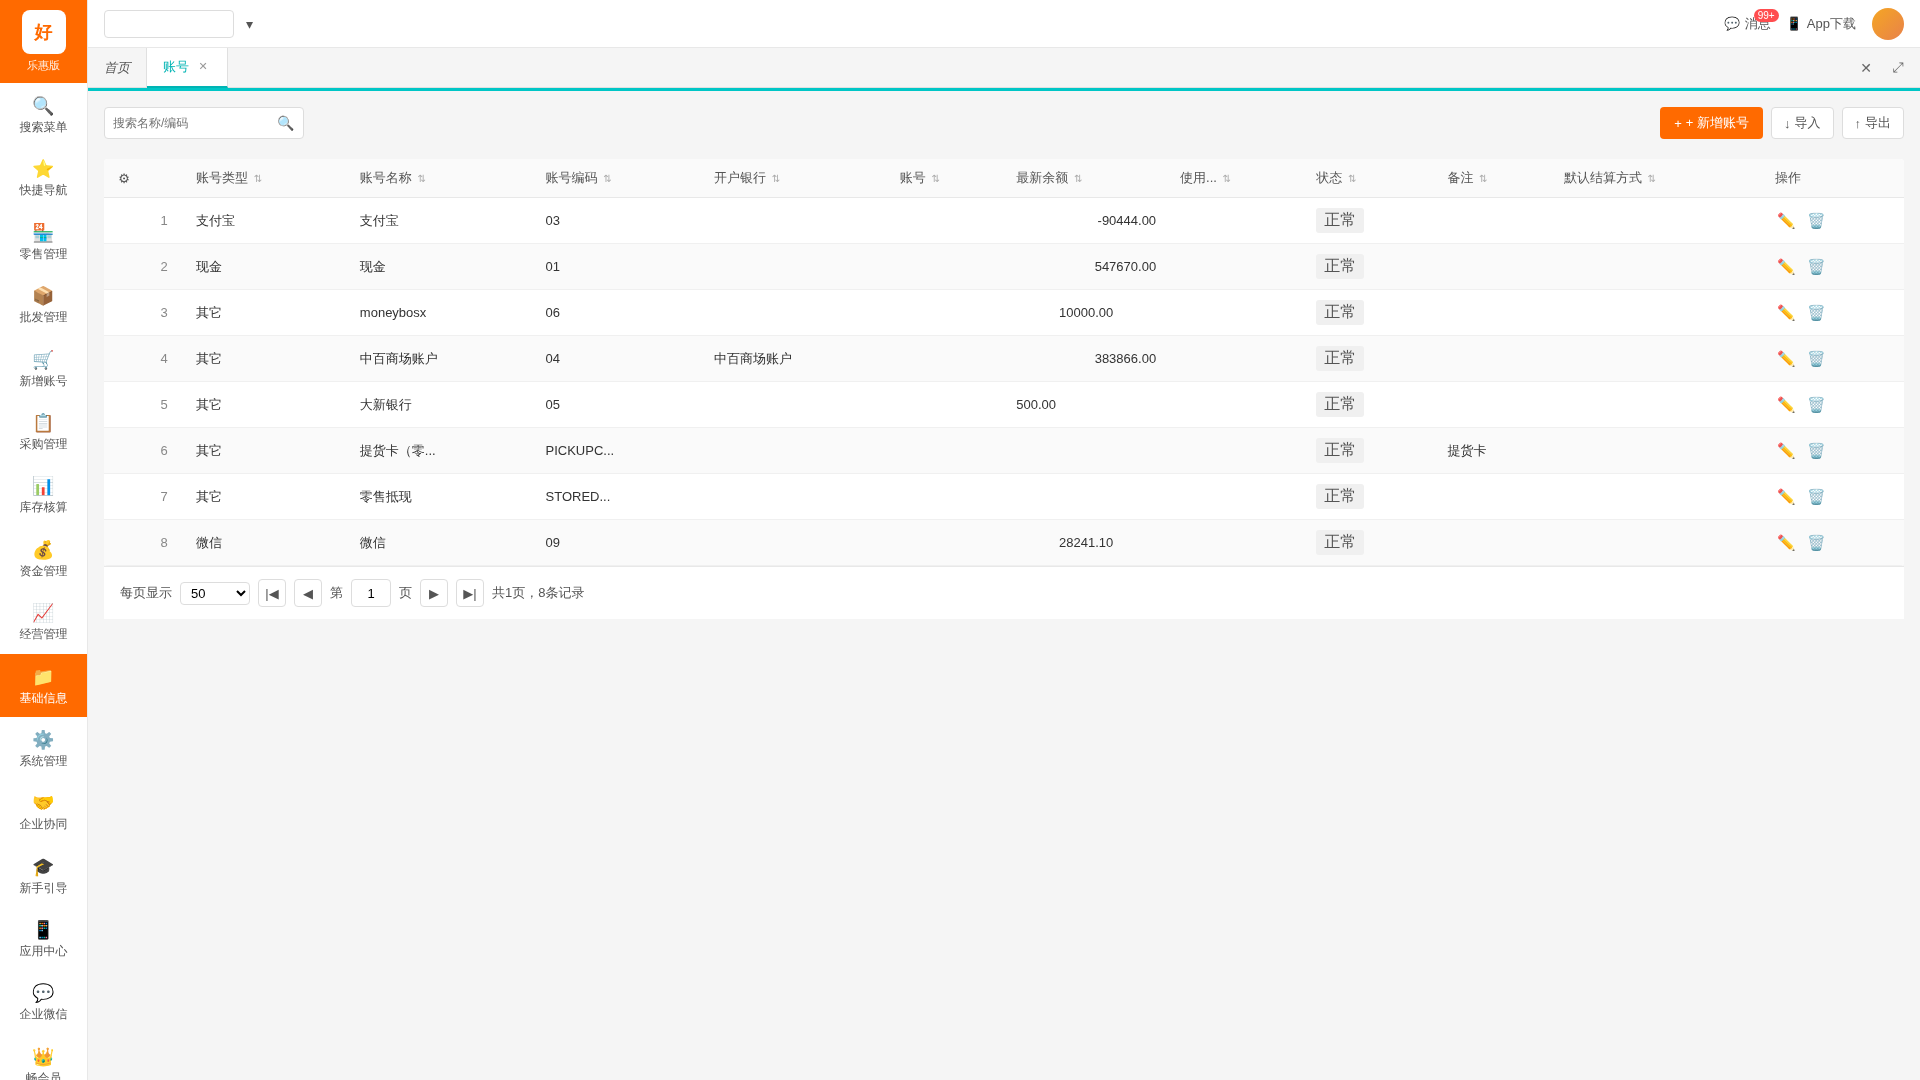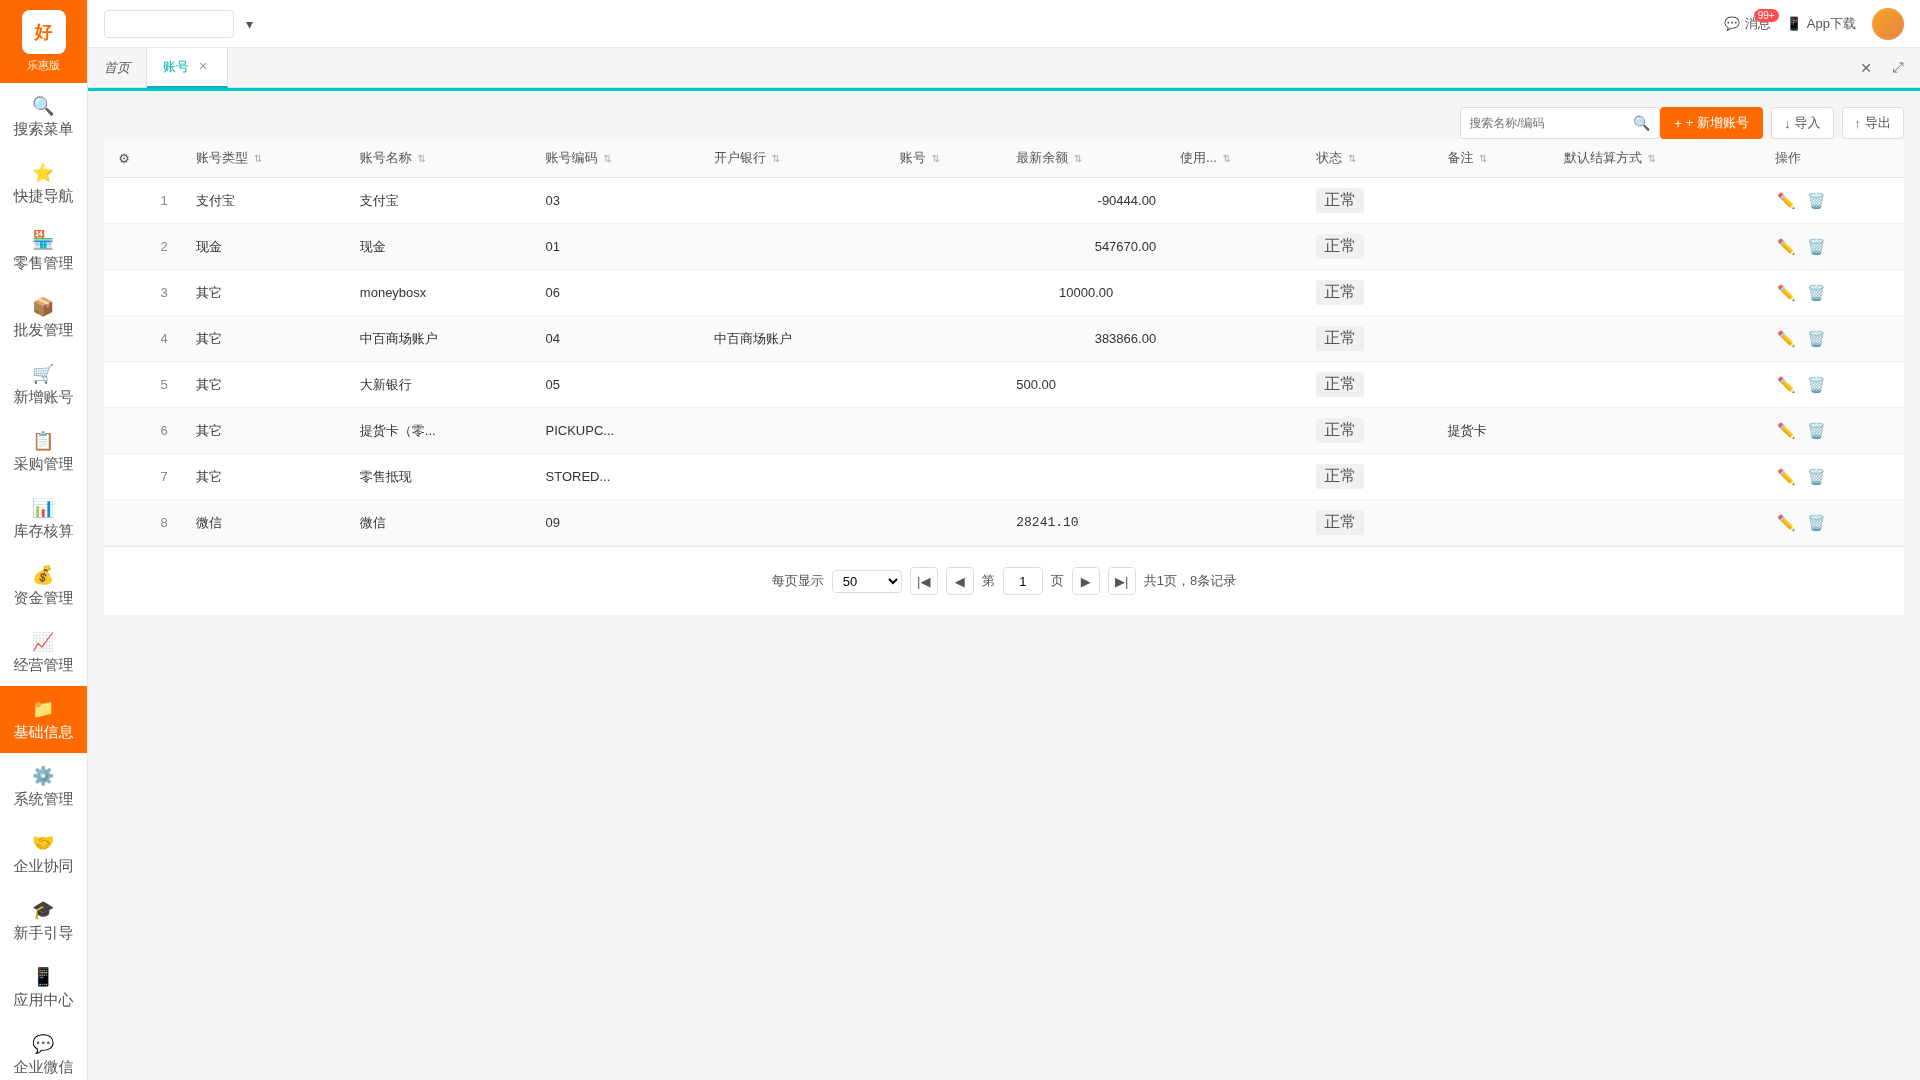--- a/index.html
+++ b/index.html
@@ -47,21 +47,21 @@
       flex-direction: column;
       align-items: center;
       cursor: pointer;
       color: #555;
       border-bottom: none;
       font-size: 12px;
       transition: background 0.2s;
     }
     .nav-item.active { background: #ff6a00; color: #fff; }
     .nav-item .nav-icon { font-size: 18px; margin-bottom: 3px; }
-    .nav-item .nav-label { font-size: 15px; text-align: center; line-height: 1.2; }
+    .nav-item .nav-label { font-size: 12px; text-align: center; line-height: 1.2; }
 
     
     .main-content {
       flex: 1;
       display: flex;
       flex-direction: column;
       height: 1080px;
       overflow: hidden;
     }
 
@@ -185,22 +185,22 @@
       flex: 1;
       padding: 16px;
       background: #f5f5f5;
       overflow: auto;
     }
 
     
     .toolbar {
       display: flex;
       align-items: center;
-      justify-content: flex-end;
-      margin-bottom: 0;
+      justify-content: space-between;
+      margin-bottom: 20px;
     }
     .search-input-wrap {
       display: flex;
       align-items: center;
       background: #fff;
       border: 1px solid #ddd;
       border-radius: 4px;
       padding: 0 8px;
       width: 200px;
       height: 32px;
@@ -292,22 +292,22 @@
       color: #888;
       font-size: 15px;
       padding: 2px;
     }
     .settings-col { width: 40px; text-align: center; }
 
     
     .pagination {
       display: flex;
       align-items: center;
-      justify-content: center;
-      padding: 20px 16px;
+      justify-content: flex-start;
+      padding: 12px 16px;
       background: #fff;
       border-top: 1px solid #e8e8e8;
       gap: 8px;
       font-size: 13px;
       color: #555;
     }
     .page-size-select {
       border: 1px solid #ddd;
       border-radius: 4px;
       padding: 2px 20px 2px 6px;
@@ -667,21 +667,21 @@
       </td>
     </tr>
             <tr style="background: rgb(250, 250, 250);">
       <td class="settings-col"></td>
       <td style="color:#888; text-align:center;">8</td>
       <td>微信</td>
       <td>微信</td>
       <td>09</td>
       <td></td>
       <td></td>
-      <td style="text-align:left;font-family:Liberation Mono, monospace;">28241.10</td>
+      <td style="text-align:center;">28241.10</td>
       <td></td>
       <td><span class="status-badge status-normal">正常</span></td>
       <td></td>
       <td></td>
       <td>
         <div class="row-actions">
           <button class="row-action-btn" title="编辑">✏️</button>
           <button class="row-action-btn" title="删除">🗑️</button>
         </div>
       </td>

